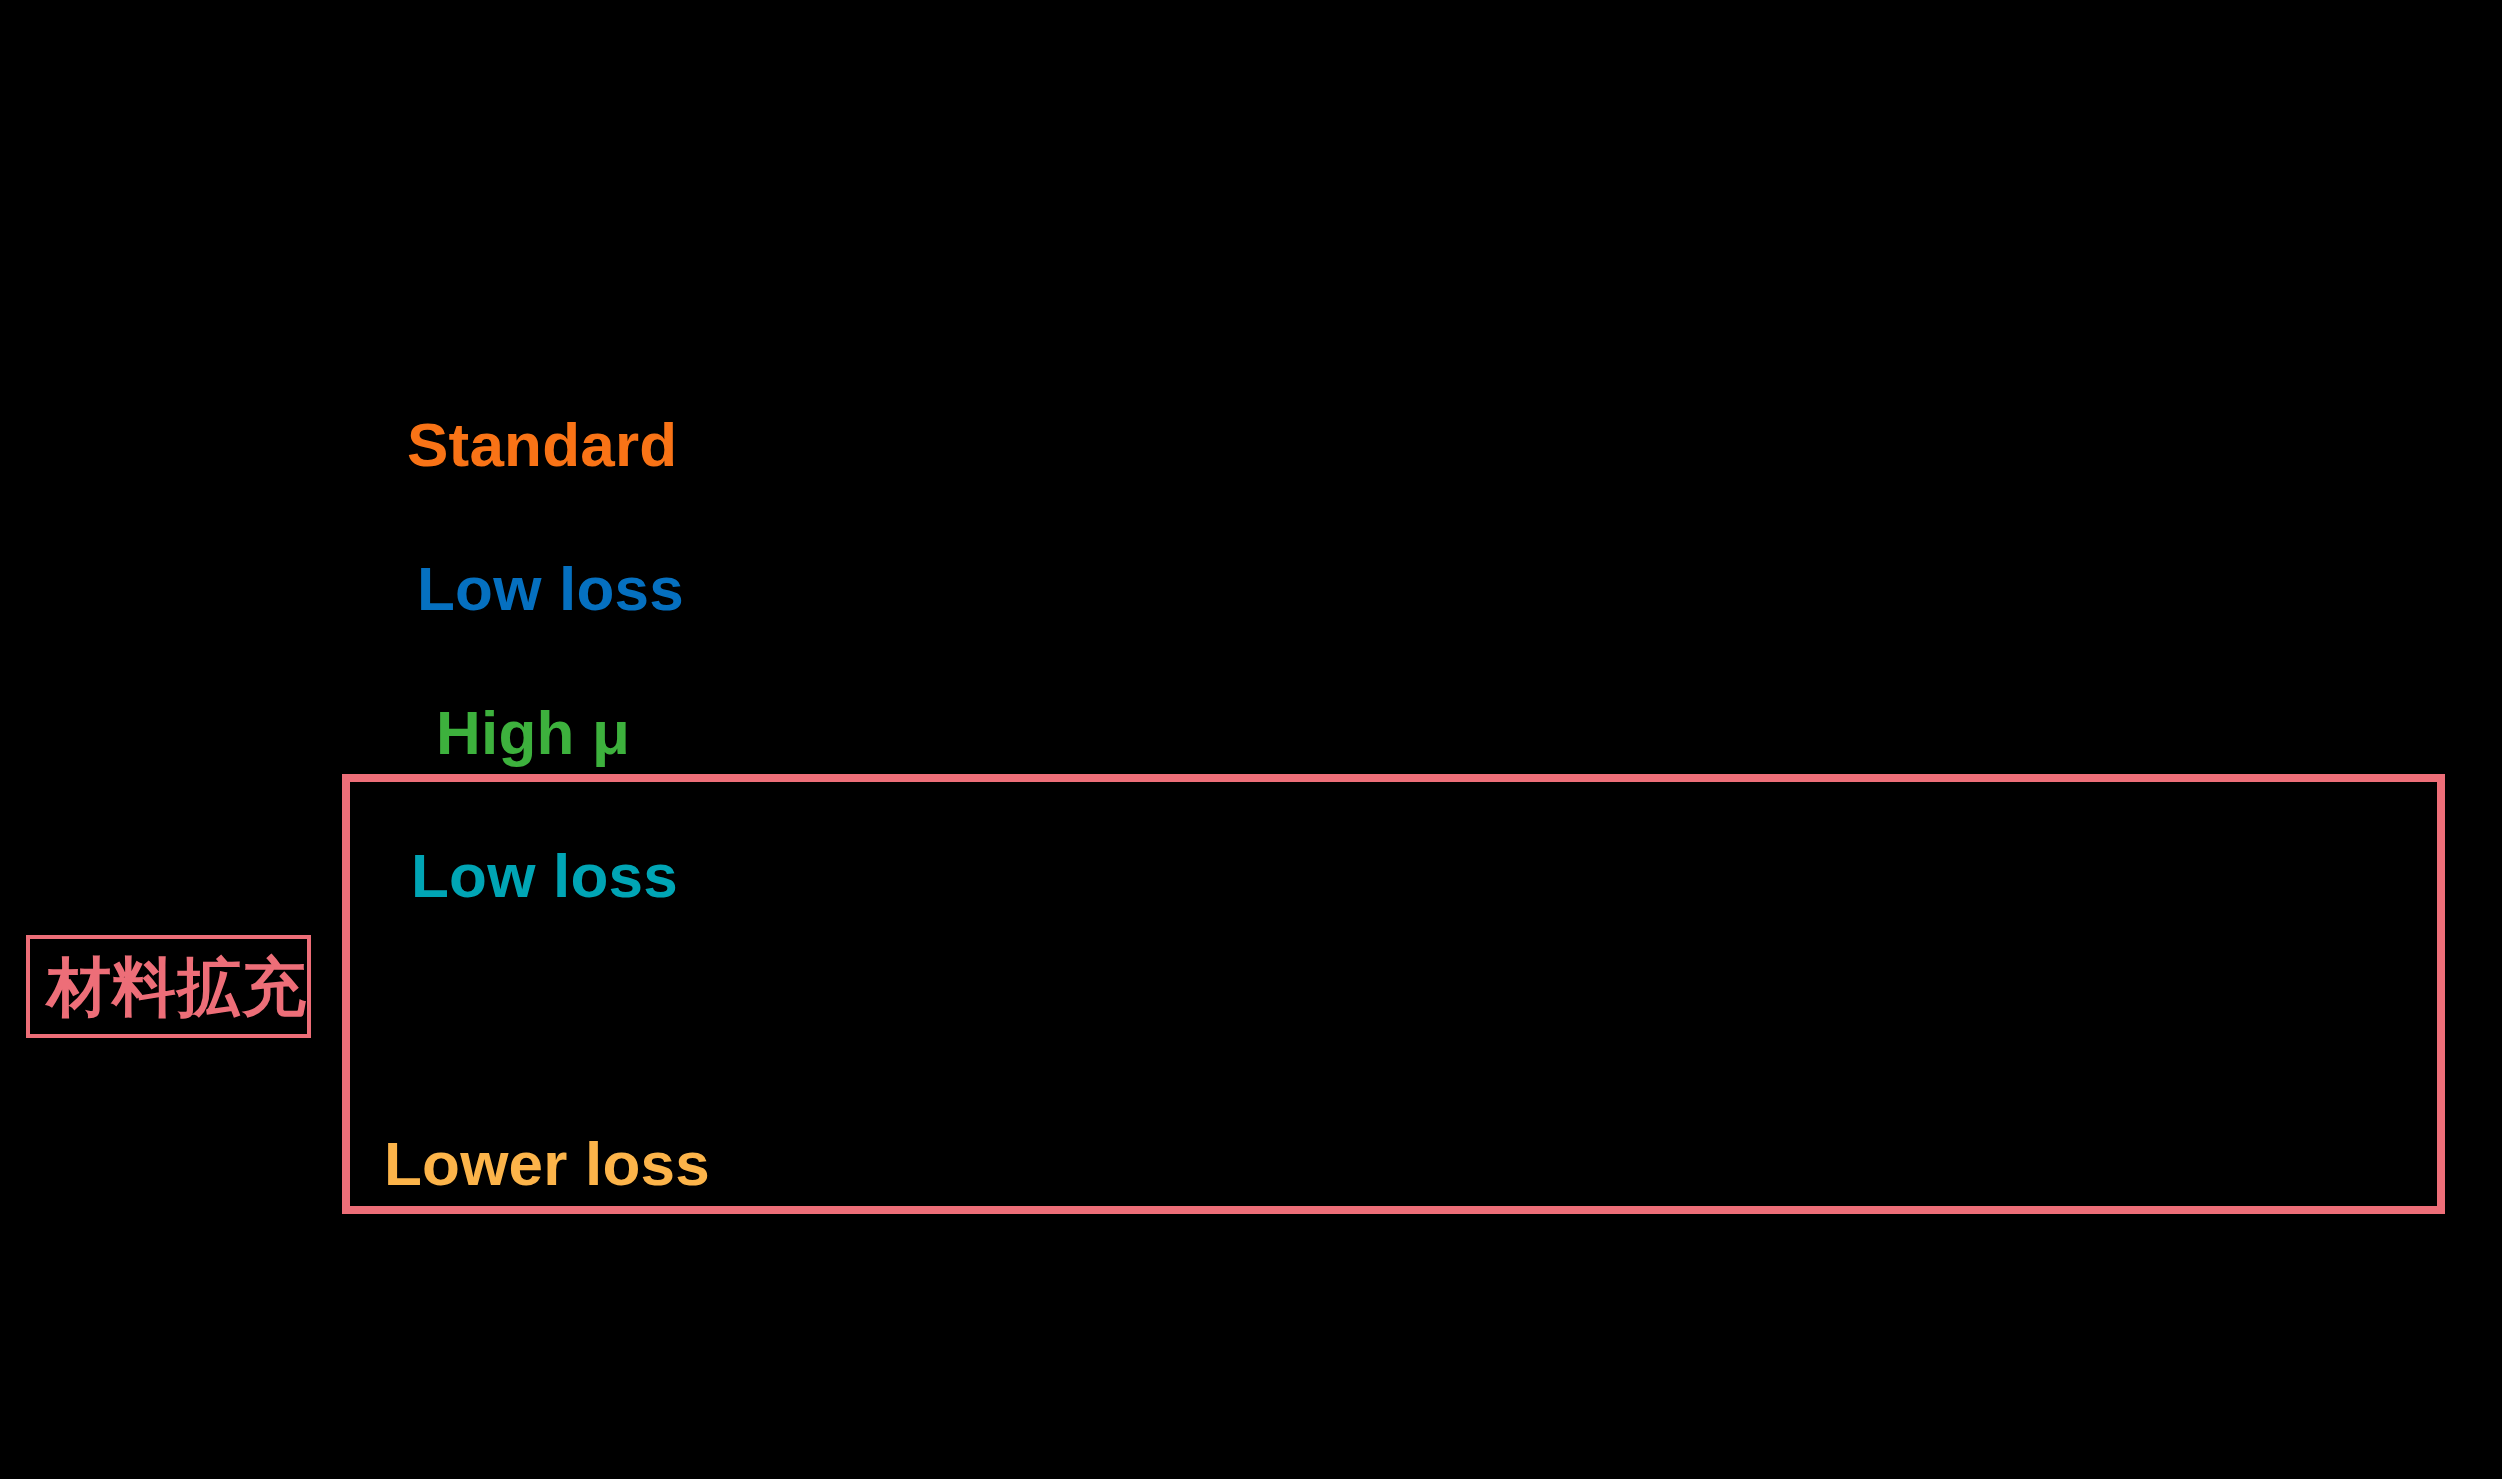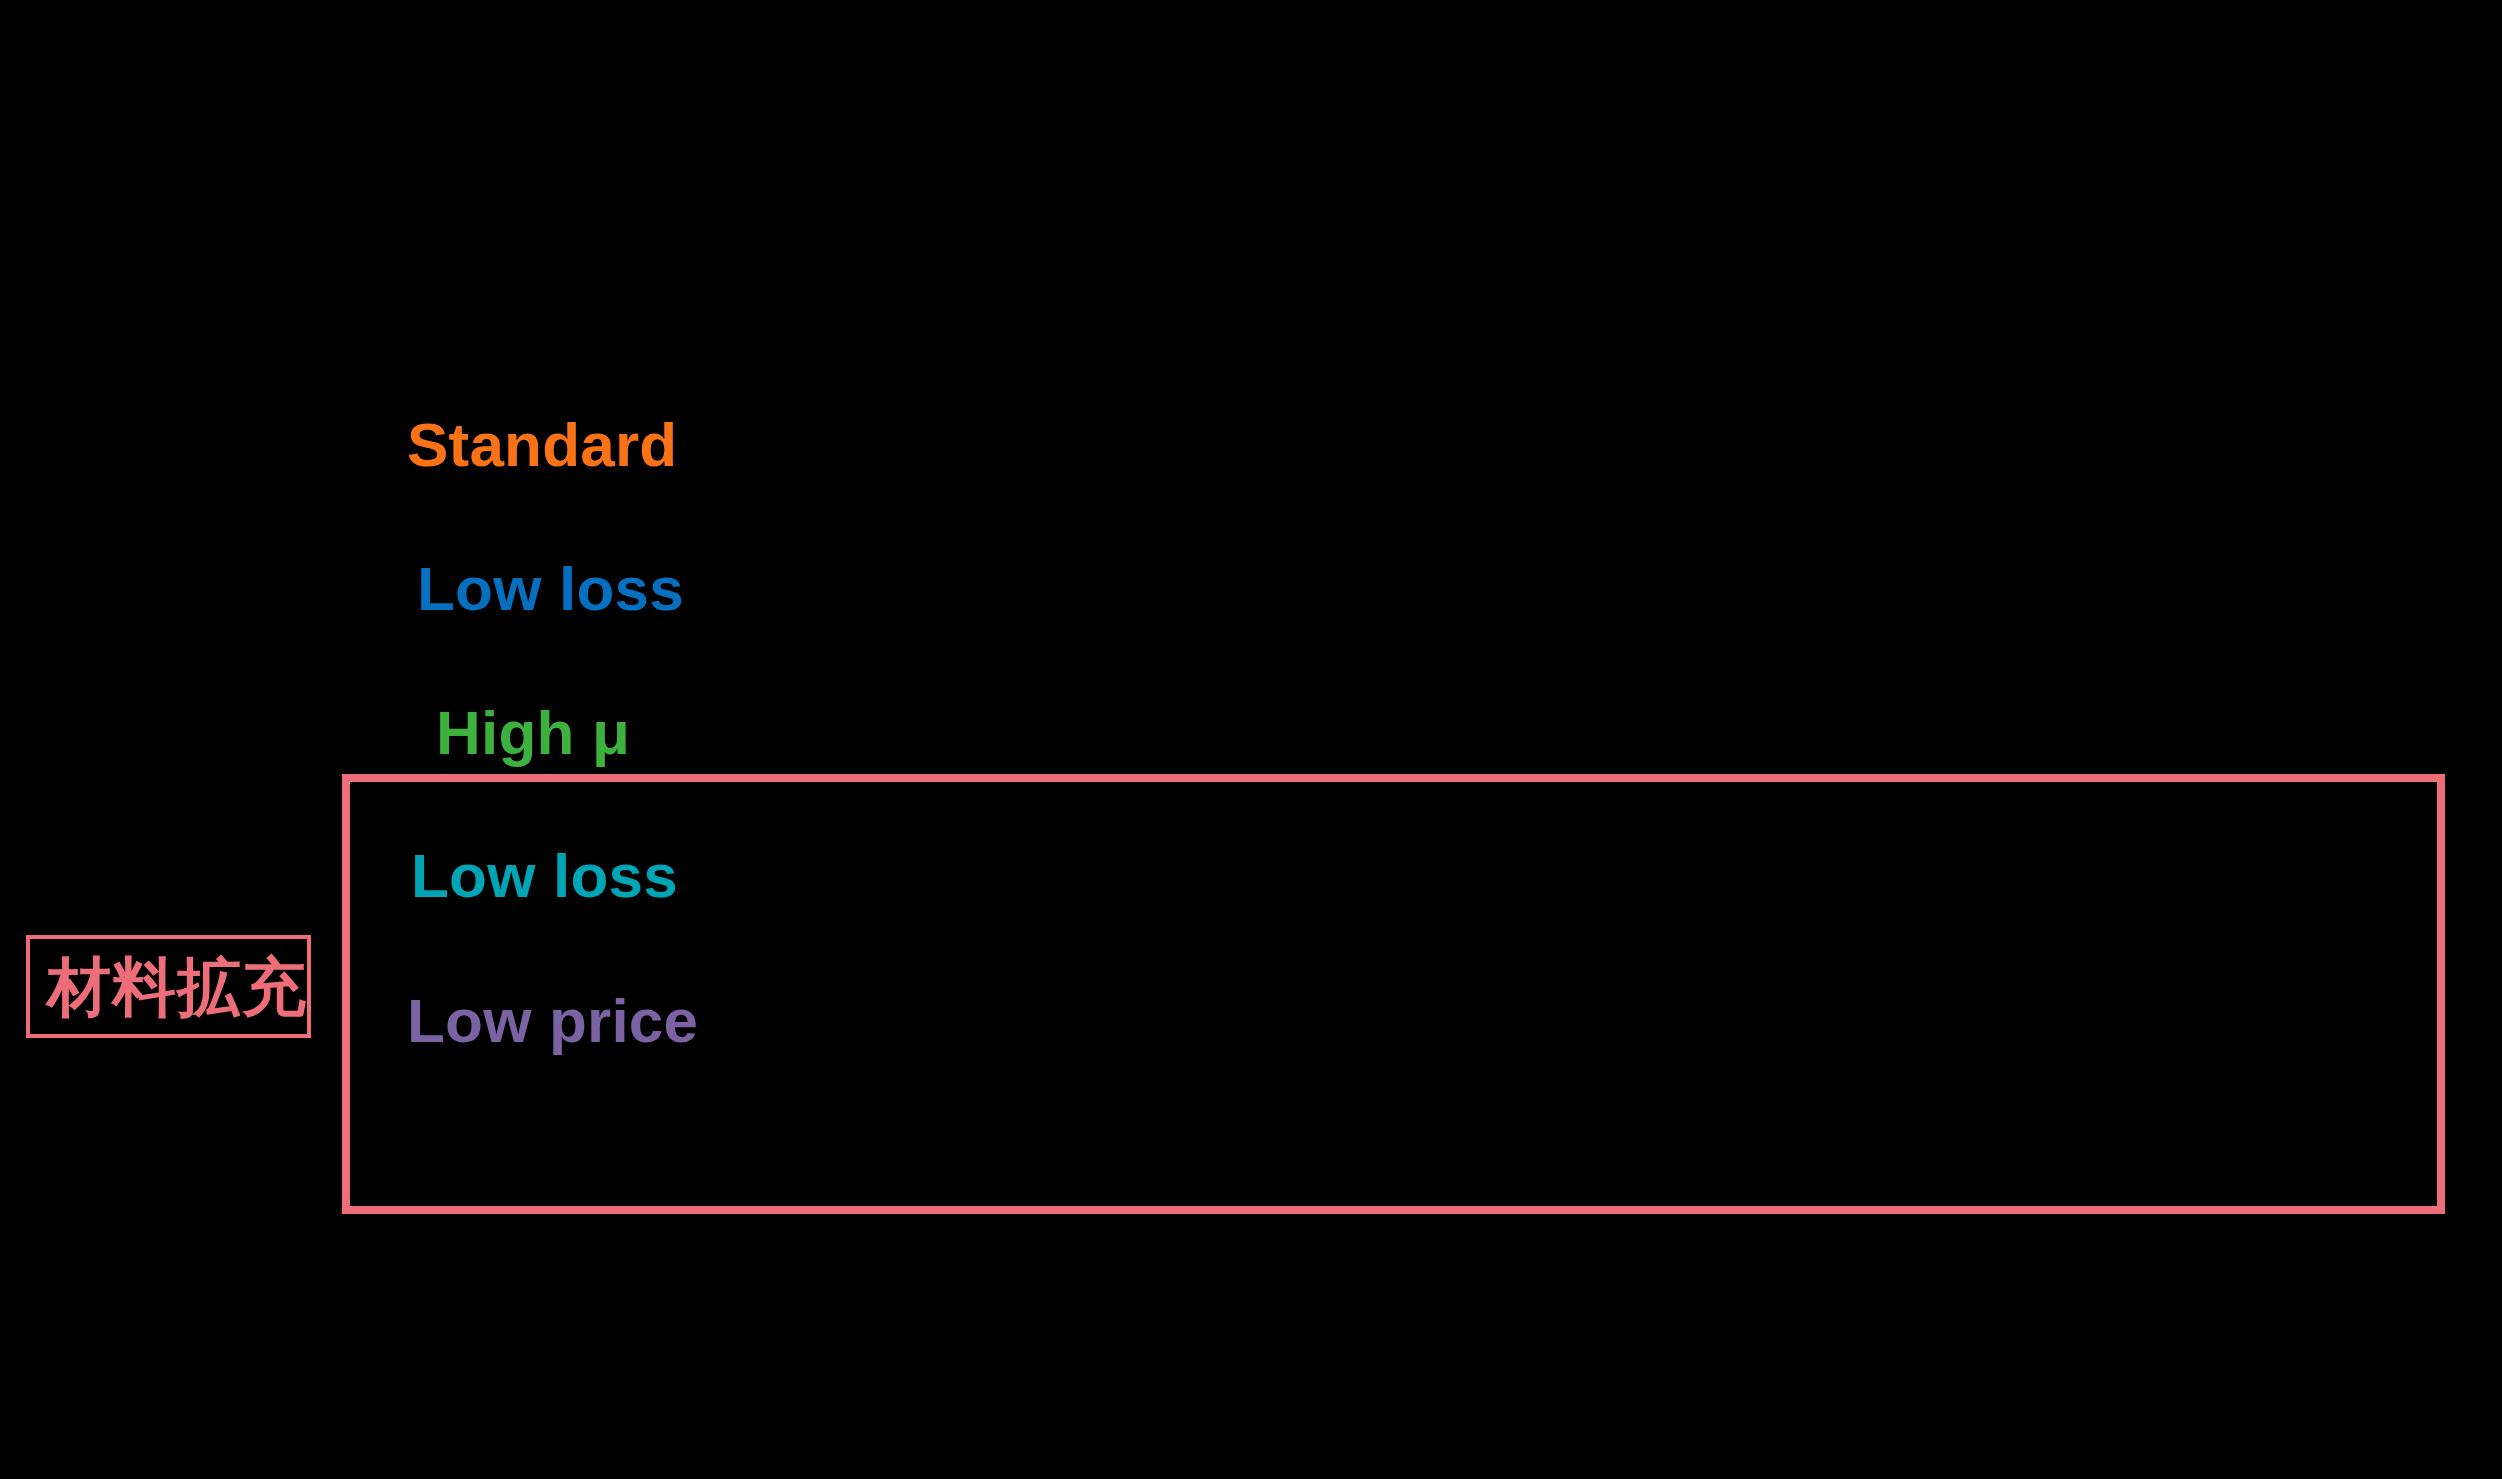--- a/index.html
+++ b/index.html
@@ -109,21 +109,21 @@
   <div class="highlight-box"></div>
 
   <div class="label lbl-standard">Standard</div>
 
   <div class="label lbl-lowloss-blue">Low loss</div>
 
   <div class="label lbl-highmu">High μ</div>
 
   <div class="label lbl-lowloss-teal">Low loss</div>
 
-  <div class="label lbl-lowprice">Low price</div>
 
+  <div class="label lbl-lowerloss">Lower loss</div>
 
   <div class="jp-box">
     <span class="jp-box-text">材料拡充</span>
   </div>
 
 </div>
 
 
 </body></html>

